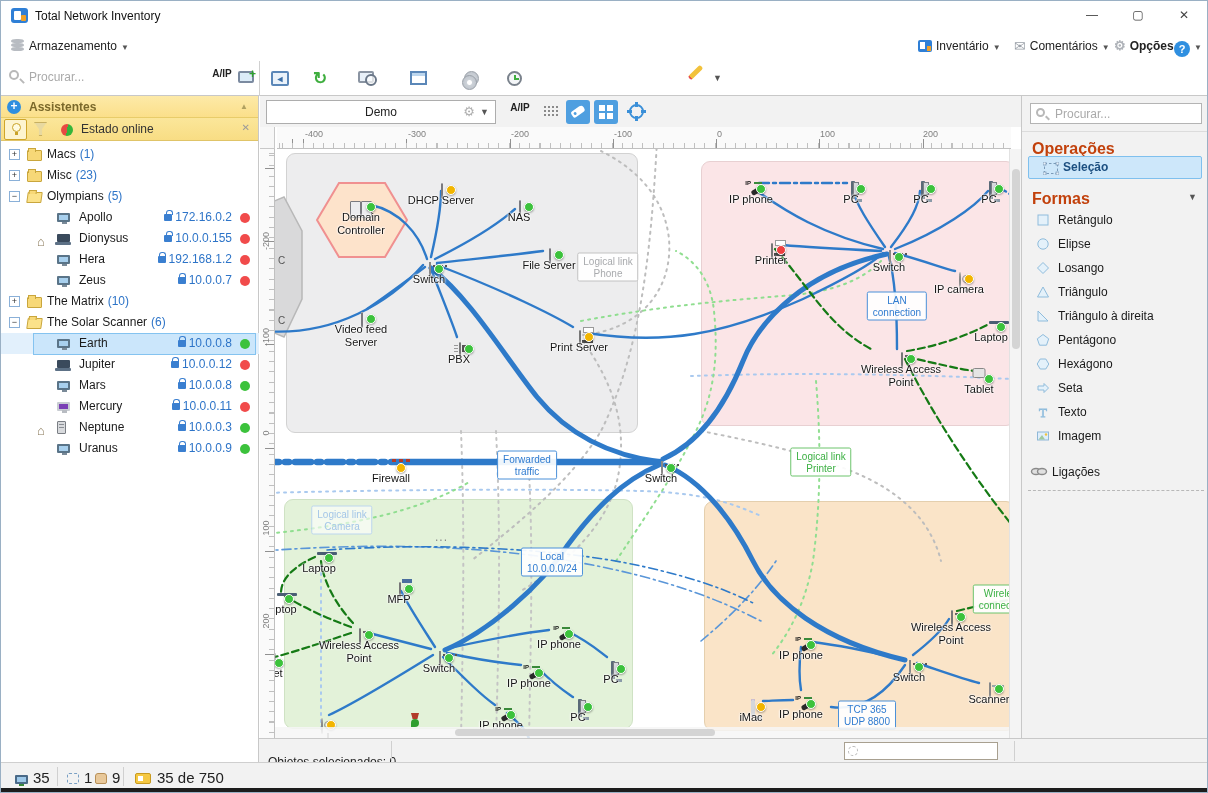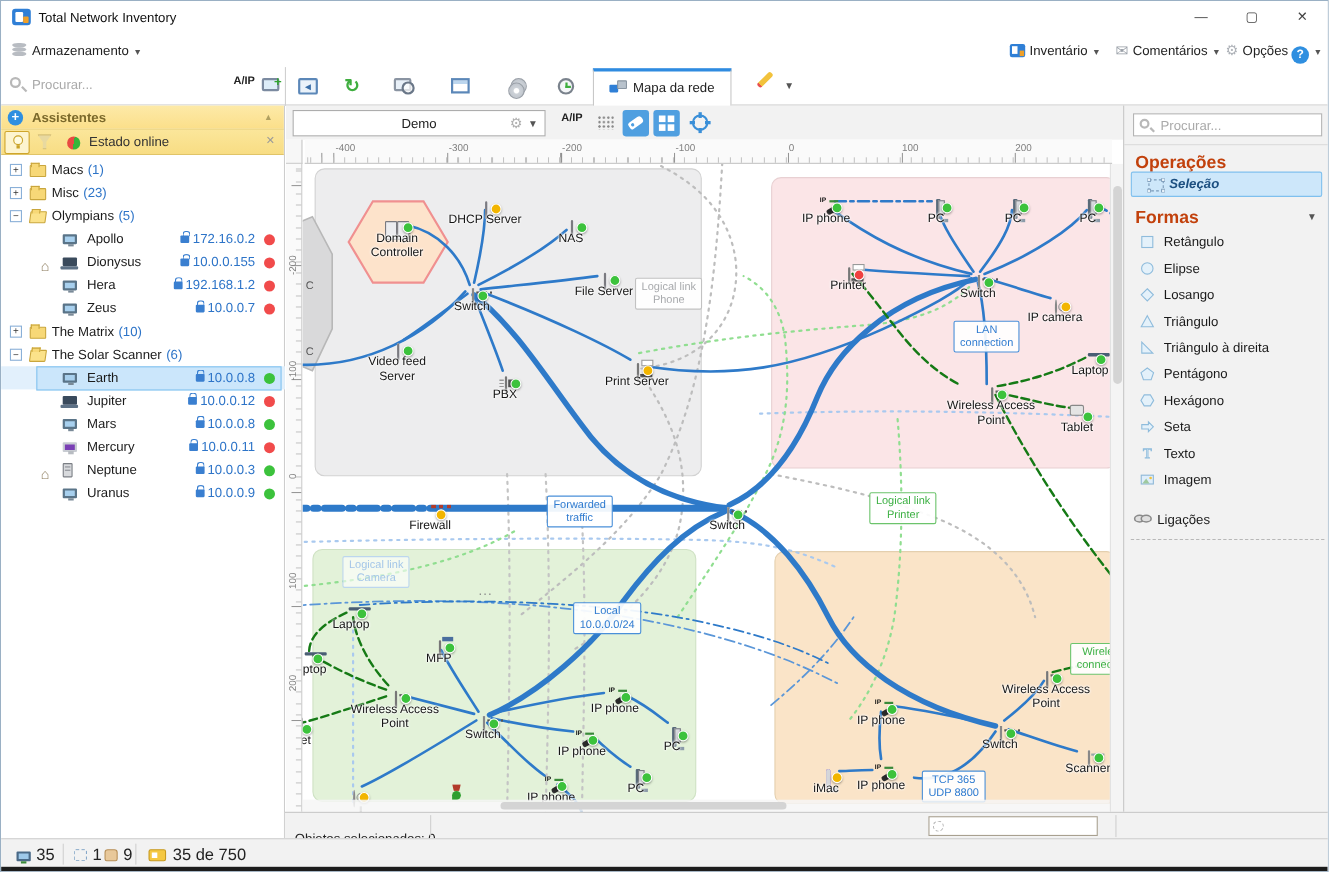--- a/index.html
+++ b/index.html
@@ -198,21 +198,21 @@
   .hscroll::before { content:""; position:absolute; left:180px; top:2px; width:260px; height:7px; background:#d4d4d4; border-radius:4px; }
 
   
   .rpanel { position:absolute; left:1020px; top:95px; width:188px; height:642px; background:#f2f2f2; border-left:1px solid #c8c8c8; }
   .rsearch { position:absolute; left:8px; top:7px; width:172px; height:21px; background:#fff; border:1px solid #b4b4b4; }
   .rsearch .mag { position:absolute; left:5px; top:4px; width:9px; height:9px; border:2px solid #b8b8b8; border-radius:50%; }
   .rsearch .mag::after { content:""; position:absolute; left:7px; top:7px; width:5px; height:2px; background:#b8b8b8; transform:rotate(45deg); }
   .rsearch .ph { position:absolute; left:24px; top:3px; color:#aaa; }
   .rdiv { position:absolute; left:0; top:35px; width:100%; height:1px; background:#dcdcdc; }
   .rhead { position:absolute; left:10px; font-weight:bold; color:#c2410c; font-size:16px; }
-  .sel-item { position:absolute; left:6px; top:60px; width:174px; height:23px; background:#cde7fa; border:1px solid #7fc0ee; border-radius:2px; line-height:21px;font-style:italic; }
+  .sel-item { position:absolute; left:6px; top:60px; width:174px; height:23px; background:#cde7fa; border:1px solid #7fc0ee; border-radius:2px; line-height:21px; }
   .sel-item .txt { margin-left:34px; font-weight:bold; color:#1c4f80; }
   .shape-list { position:absolute; left:0; top:112px; width:100%; }
   .shape-item { position:relative; height:24px; line-height:24px; }
   .shape-item svg, .sel-item svg, .links-item svg { position:absolute; left:14px; top:5px; }
   .shape-item .txt { margin-left:36px; color:#1a1a1a; }
   .formas-arrow { position:absolute; right:12px; color:#555; font-size:9px; }
   .links-item { position:absolute; left:0; top:364px; width:100%; height:24px; line-height:24px; }
   .links-item svg { left:8px; }
   .links-item .txt { margin-left:30px; color:#1a1a1a; }
   .dash-div { position:absolute; left:6px; top:394px; width:176px; border-top:1px dashed #b8b8b8; }
@@ -244,39 +244,38 @@
     <div class="title-text">Total Network Inventory</div>
     <div class="wctl min">—</div>
     <div class="wctl max">▢</div>
     <div class="wctl close">✕</div>
   </div>
 
   <div class="menubar">
     <div class="mitem" style="left:10px;"><span class="db-icon"></span><span>Armazenamento</span><span class="caret">▼</span></div>
     <div class="mitem" style="left:917px;"><span class="mini-app"></span><span>Inventário</span><span class="caret">▼</span></div>
     <div class="mitem" style="left:1013px;"><span class="env-icon">✉</span><span>Comentários</span><span class="caret" able="false">▼</span></div>
-    <div class="mitem" style="left:1113px;"><span class="gear-icon">⚙</span><span>Opções</span></div>
+    <div class="mitem" style="left:1113px;font-weight:bold;"><span class="gear-icon">⚙</span><span>Opções</span></div>
     <div class="mitem" style="left:1173px;"><span class="help-circle">?</span><span class="caret">▼</span></div>
   </div>
 
   <div class="toolbar">
     <div class="search-main">
       <span class="mag"></span>
       <span class="ph">Procurar...</span>
     </div>
     <div class="tbtn aip" style="left:208px;">A/IP</div>
     <div class="tbtn" style="left:232px;"><span class="mini-pc"><span class="plus-g">+</span></span></div>
     <div class="vsep"></div>
     <div class="tbtn" style="left:266px;"><span class="imp-box">◄</span></div>
     <div class="tbtn" style="left:306px;"><span class="refresh">↻</span></div>
     <div class="tbtn" style="left:352px;"><span class="lens-pc"></span></div>
     <div class="tbtn" style="left:404px;"><span class="grid-ic"></span></div>
     <div class="tbtn" style="left:450px;"><span class="discs"></span></div>
     <div class="tbtn" style="left:500px;"><span class="clock"></span></div>
-    <div class="tab"><span class="net-ic"></span><span>Mapa da rede</span></div>
     <div class="pencil"></div>
     <div class="tb-caret">▼</div>
   </div>
 
   <div class="sidebar">
     <div class="asst-head">
       <div class="plus-circle">+</div>
       <div class="asst-title">Assistentes</div>
       <div class="collapse-ar">▲</div>
     </div>

